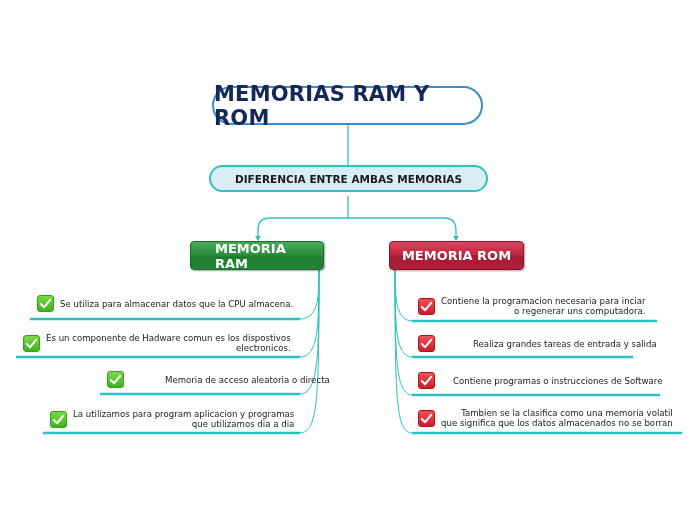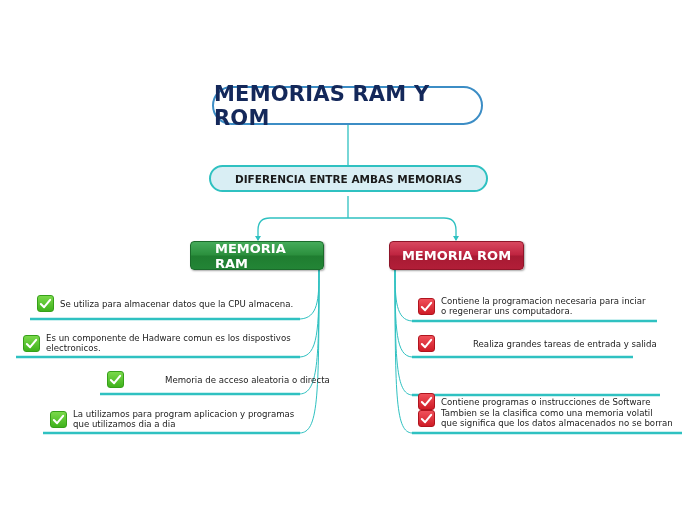--- a/index.html
+++ b/index.html
@@ -33,21 +33,21 @@
       padding-left: 24px;
     }
     .branch.rom {
       left: 389px; top: 241px; width: 135px;
       background: linear-gradient(#d8485f 0%, #bf2440 48%, #a71a33 52%, #b21e38 100%);
       border: 1px solid #8e1529;
     }
 
     .leaf {
       position: absolute; display: flex; align-items: center;
-      font-size: 8.6px; line-height: 10px; color: #222;
+      font-size: 8.6px; line-height: 10px; color: #222; text-align: right;
     }
     .leaf .txt { white-space: pre-line; }
     .chk {
       width: 17px; height: 17px; border-radius: 3px; flex: 0 0 17px;
       display: flex; align-items: center; justify-content: center;
       margin-right: 6px;
     }
     .chk.green { background: linear-gradient(#7ad94a, #3fb21c); border: 1px solid #36a019; }
     .chk.red { background: linear-gradient(#f0505a, #cf1c27); border: 1px solid #b0141e; }
     .chk svg { width: 13px; height: 13px; }
@@ -165,21 +165,21 @@
 
   <div class="leaf" style="left:418px; top:335px;gap:32px;">
     <span class="chk red">
       <svg viewBox="0 0 14 14">
           <path d="M2 7.5 L5.5 11 L12 3" fill="none" stroke="#fff" stroke-width="2.2" stroke-linecap="round" stroke-linejoin="round"></path>
         </svg>
     </span>
     <span class="txt">Realiza grandes tareas de entrada y salida</span>
   </div>
 
-  <div class="leaf" style="left:418px; top:393px;">
+  <div class="leaf" style="left:418px; top:372px;gap:12px;">
     <span class="chk red">
       <svg viewBox="0 0 14 14">
           <path d="M2 7.5 L5.5 11 L12 3" fill="none" stroke="#fff" stroke-width="2.2" stroke-linecap="round" stroke-linejoin="round"></path>
         </svg>
     </span>
     <span class="txt">Contiene programas o instrucciones de Software</span>
   </div>
 
   <div class="leaf" style="left:418px; top:408px;">
     <span class="chk red">

